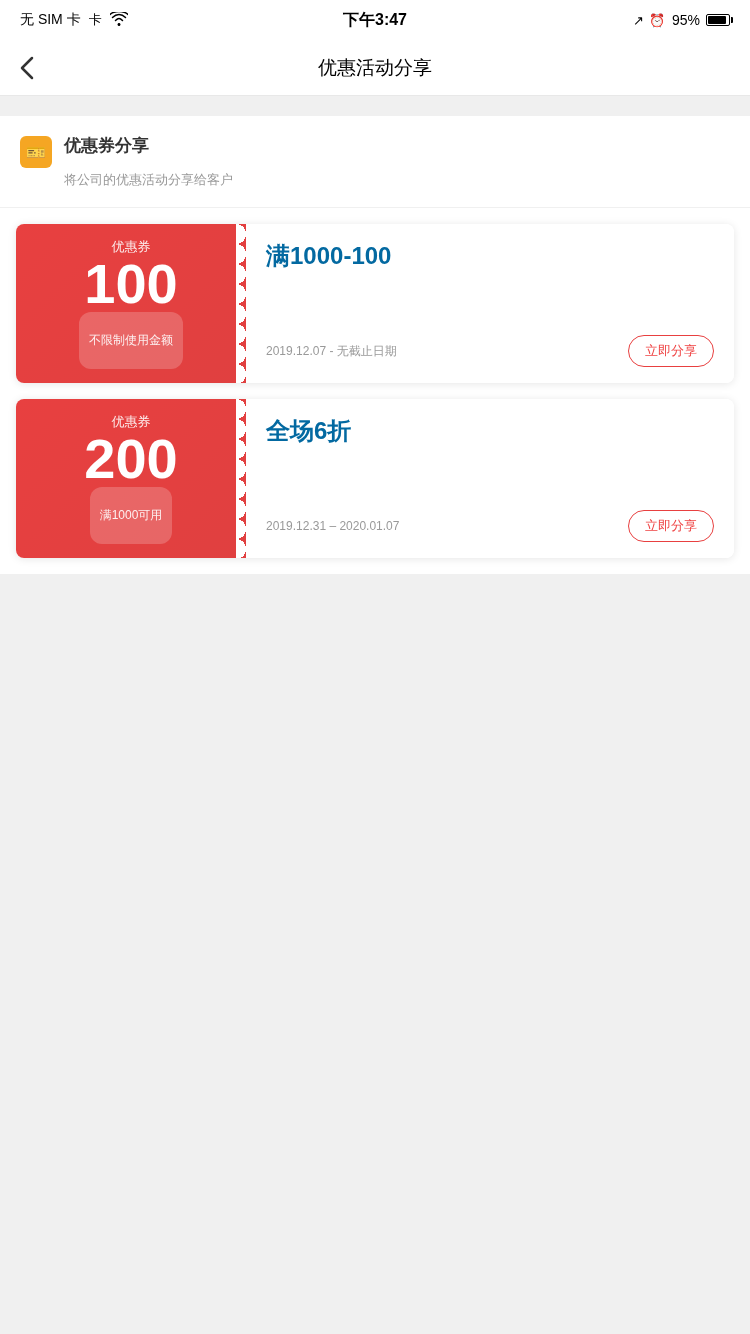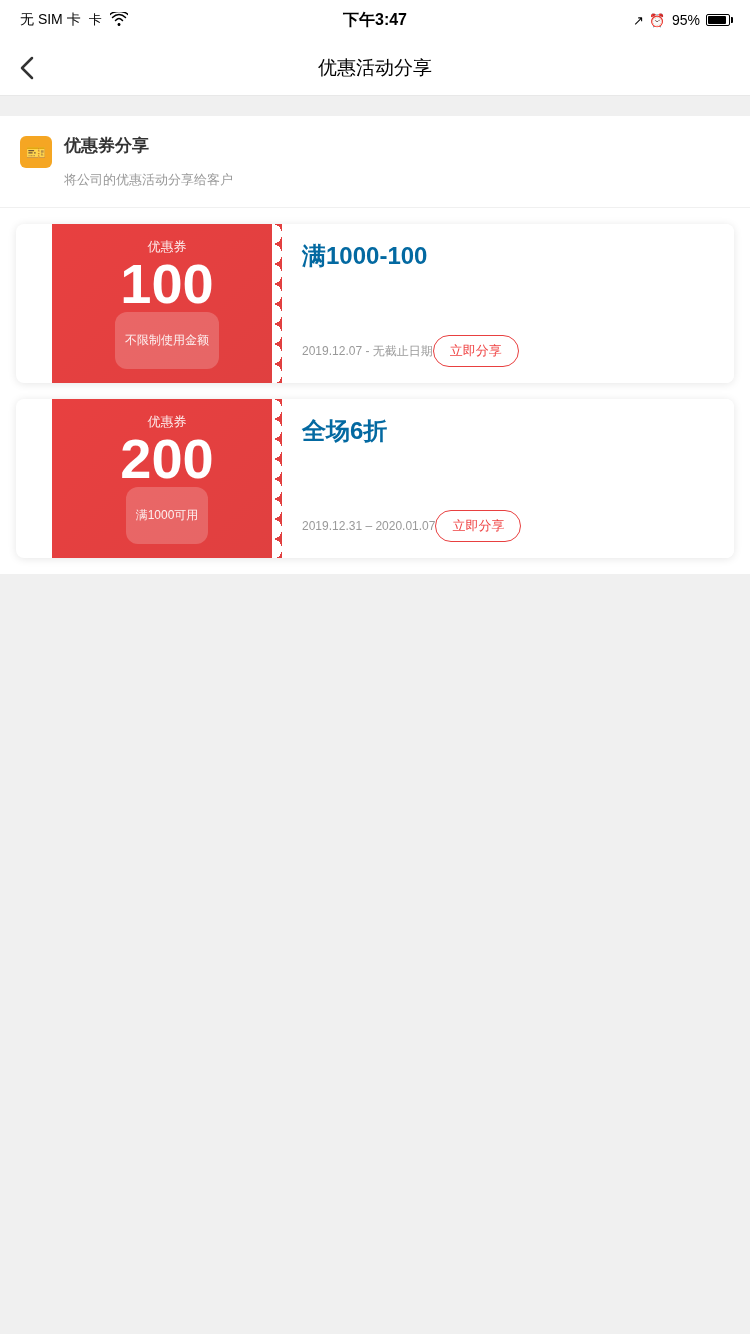--- a/index.html
+++ b/index.html
@@ -162,21 +162,20 @@
     .coupon-left {
       background: linear-gradient(135deg, #e84040 0%, #e04040 100%);
       width: 230px;
       flex-shrink: 0;
       display: flex;
       flex-direction: column;
       align-items: center;
       justify-content: space-around;
       padding: 14px 16px;
       position: relative;
-      margin-left: 36px;
     }
 
     
     .coupon-left::after {
       content: '';
       position: absolute;
       right: -10px;
       top: 0;
       width: 20px;
       height: 100%;
@@ -215,20 +214,21 @@
       background: #fff;
     }
     .coupon-title {
       font-size: 24px;
       font-weight: 600;
       color: #0369a1;
     }
     .coupon-footer {
       display: flex;
       align-items: center;
+      justify-content: space-between;
     }
     .coupon-date {
       font-size: 12px;
       color: #999;
     }
     .share-btn {
       border: 1.5px solid #e84040;
       color: #ef4444;
       background: #fff;
       border-radius: 20px;

